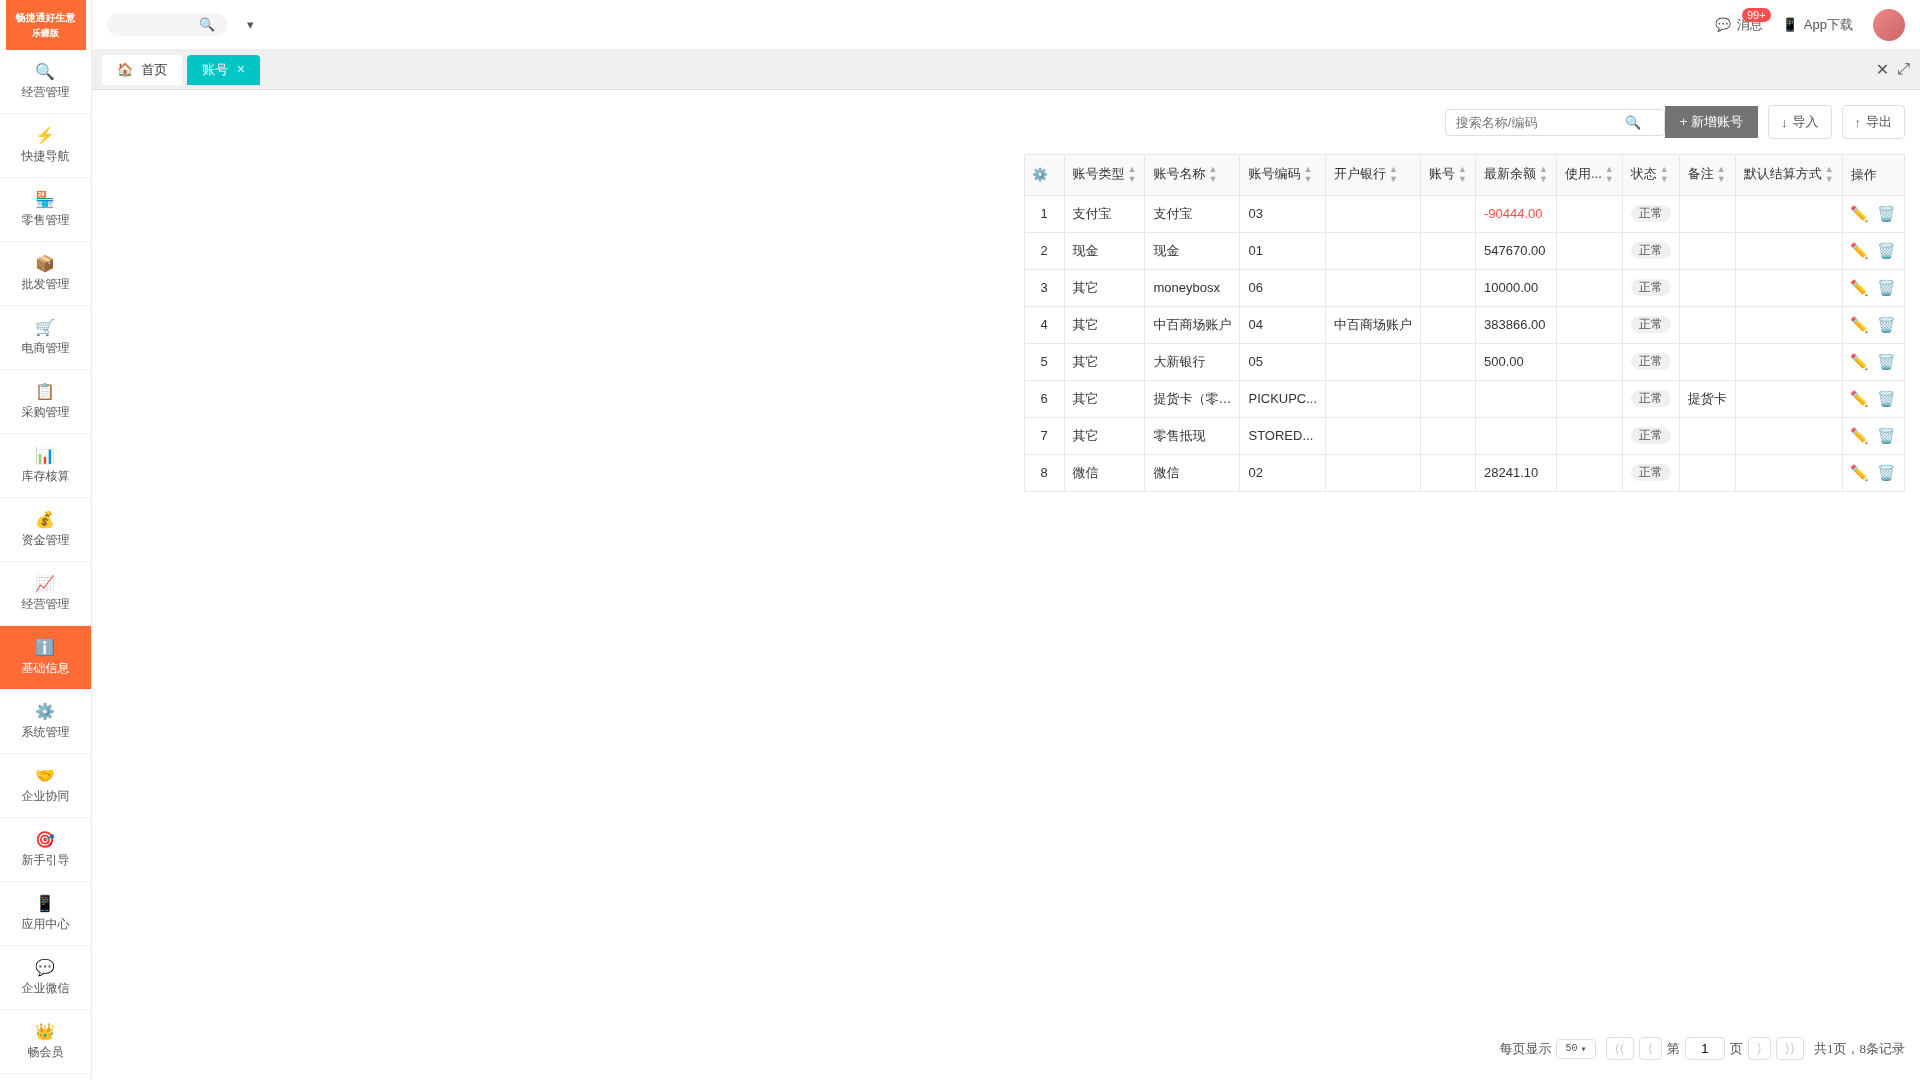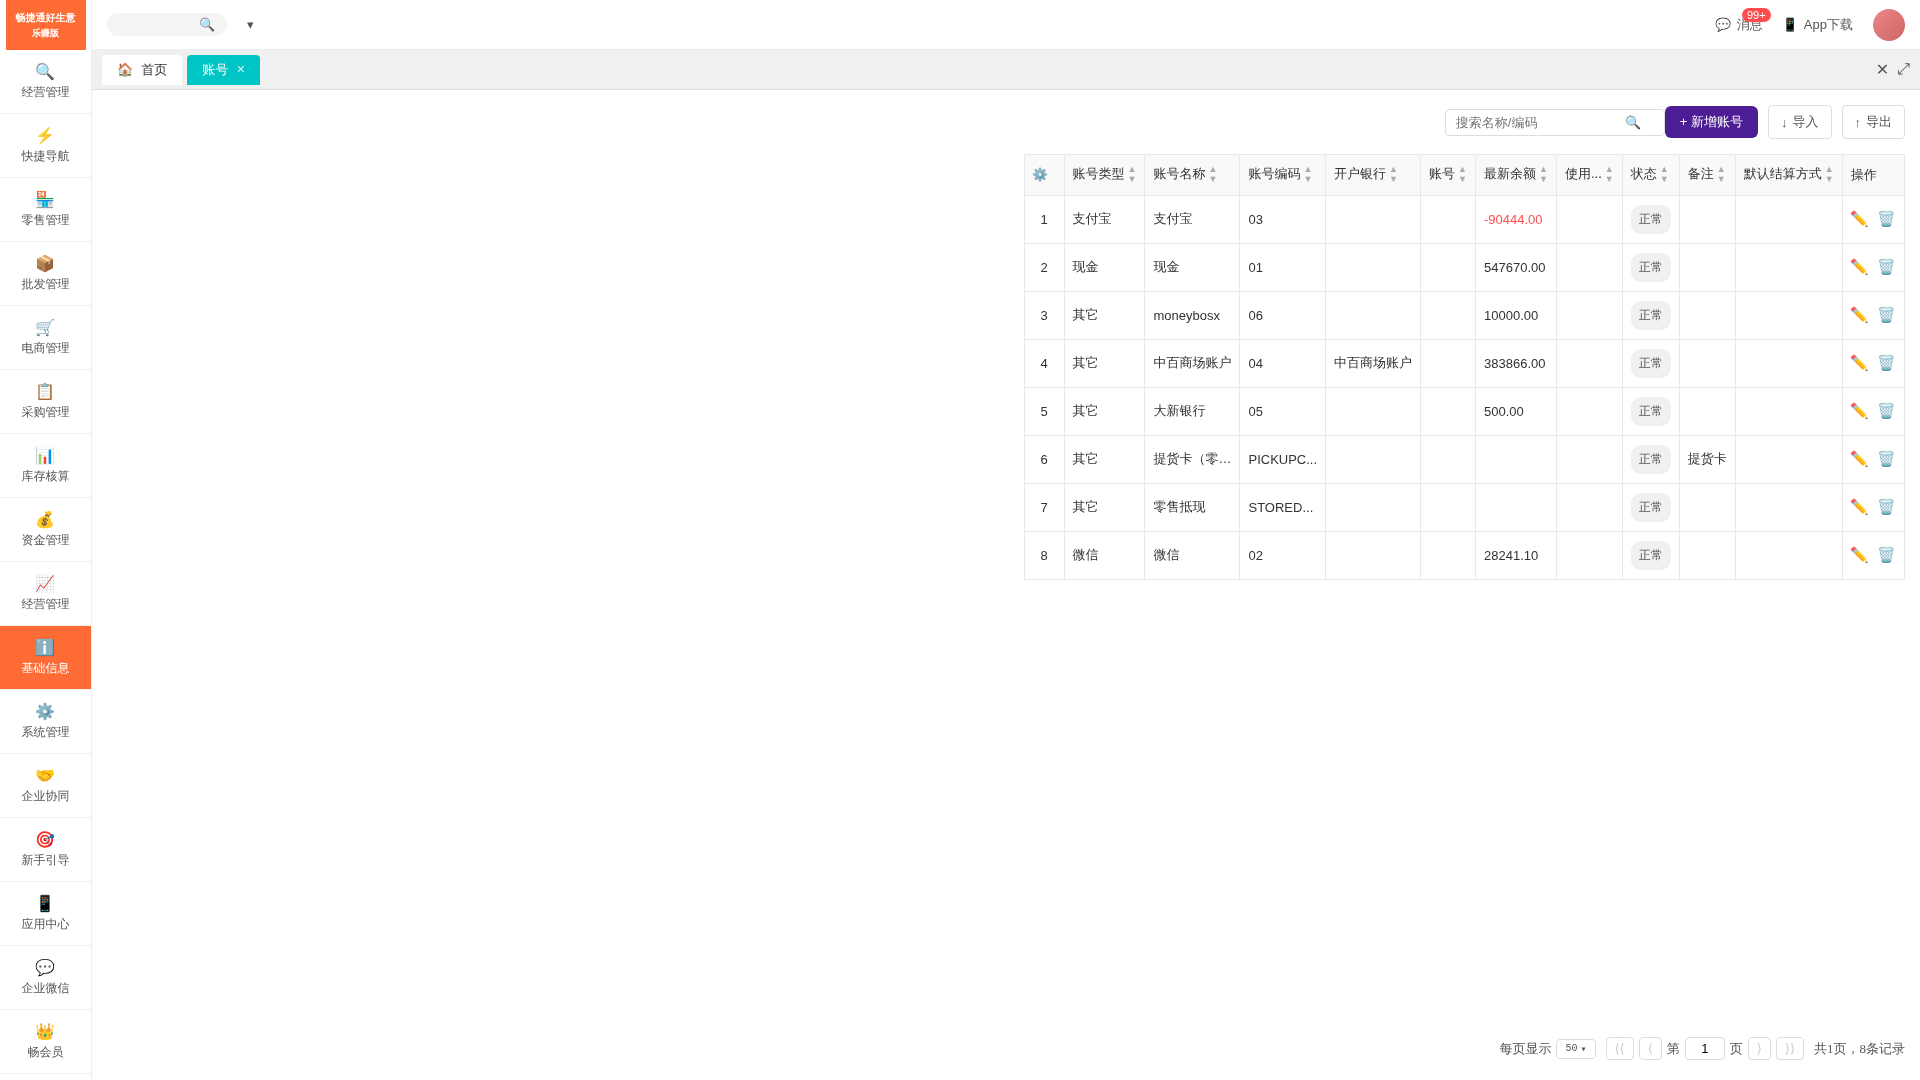--- a/index.html
+++ b/index.html
@@ -191,24 +191,24 @@
       font-size: 13px;
       width: 170px;
     }
     .search-icon { color: #aaa; cursor: pointer; }
     .toolbar-right {
       display: flex;
       align-items: center;
       gap: 10px;
     }
     .btn-primary {
-      background: #4c1d95;
+      background: #737373;
       color: white;
       border: none;
-      border-radius: 6px;
+      border-radius: 0;
       padding: 7px 15px;
       cursor: pointer;
       font-size: 13px;
       display: flex;
       align-items: center;
       gap: 5px;
     }
     .btn-outline {
       background: white;
       color: #555;
@@ -252,21 +252,21 @@
       color: #333;
       white-space: nowrap;
     }
     .row-num {
       color: #999;
       text-align: center;
       width: 40px;
     }
     .status-badge {
       display: inline-block;
-      padding: 6px 8px;
+      padding: 0 8px;
       border-radius: 10px;
       background: #f0f0f0;
       color: #555;
       font-size: 12px;
     }
     .action-icons {
       display: flex;
       gap: 8px;
       align-items: center;
     }

